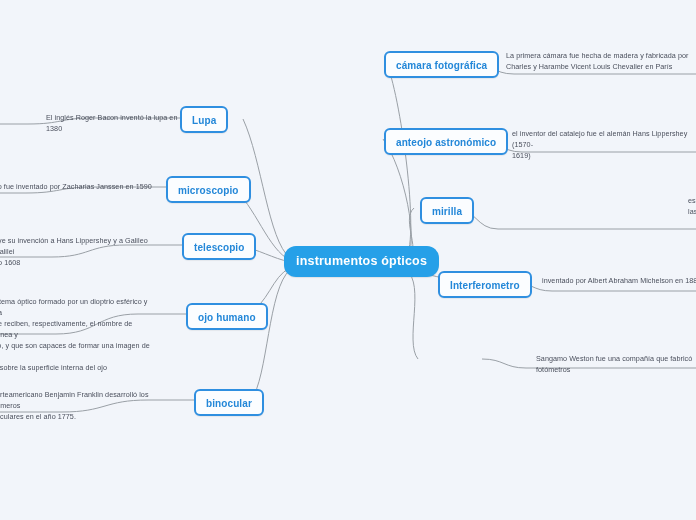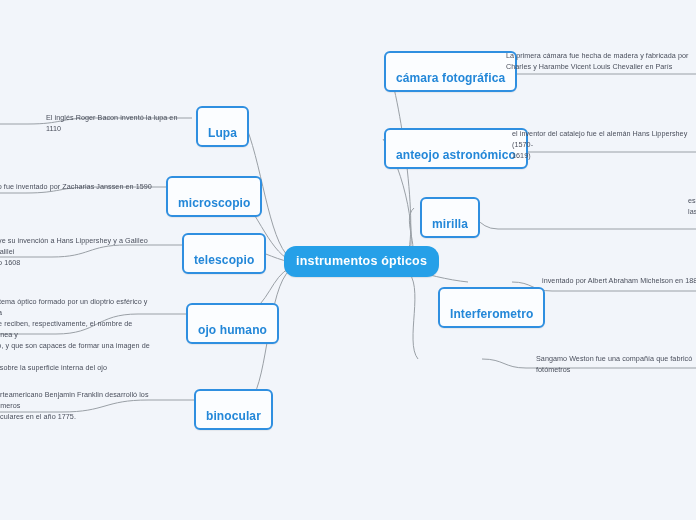--- a/index.html
+++ b/index.html
@@ -44,24 +44,24 @@
     border-radius: 12px;
     padding: 8px 12px 9px 12px;
     letter-spacing: 0.2px;
     box-shadow: 0 1px 1px rgba(0,0,0,0.08);
   }
   
   .topic-node {
     background: #fbfdff;
     color: #2387d8;
     font-weight: bold;
-    font-size: 12px;
+    font-size: 10px;
     border: 2px solid #2f8fe0;
     border-radius: 6px;
-    padding: 18px 10px 5px 10px;
+    padding: 7px 10px 5px 10px;
     letter-spacing: 0.1px;
     box-shadow: 0 1px 1px rgba(0,0,0,0.06);
   }
   
   .note {
     position: absolute;
     color: #4a4f5c;
     font-size: 7.2px;
     line-height: 1.52;
     letter-spacing: 0.05px;
@@ -102,21 +102,21 @@
       <path d="M 454 208 C 476 208 476 229 498 229 L 700 229"></path>
       <path d="M 512 282 C 532 282 532 291 552 291 L 700 291"></path>
       <path d="M 482 359 C 504 359 504 368 526 368 L 700 368"></path>
     </g>
   </svg>
 
   <div class="node root-node" style="left:284px; top:246px;">
     <span>instrumentos ópticos</span>
   </div>
 
-  <div class="node topic-node" style="left:196px; top:106px;">
+  <div class="node topic-node" style="left:180px; top:106px;">
     <span>Lupa</span>
   </div>
   <div class="node topic-node" style="left:166px; top:176px;text-align:center;">
     <span>microscopio</span>
   </div>
   <div class="node topic-node" style="left:182px; top:233px;">
     <span>telescopio</span>
   </div>
   <div class="node topic-node" style="left:194px; top:389px;">
     <span>binocular</span>
@@ -127,25 +127,25 @@
 
   <div class="node topic-node" style="left:384px; top:51px;">
     <span>cámara fotográfica</span>
   </div>
   <div class="node topic-node" style="left:384px; top:128px;">
     <span>anteojo astronómico</span>
   </div>
   <div class="node topic-node" style="left:412px; top:197px;margin-left:8px;">
     <span>mirilla</span>
   </div>
-  <div class="node topic-node" style="left:438px; top:271px;margin-top:16px;">
+  <div class="node topic-node" style="left:438px; top:271px;">
     <span>Interferometro</span>
   </div>
 
-  <div class="note left" style="left:46px; top:113px; width:140px;">El inglés Roger Bacon inventó la lupa en 1110</div>
+  <div class="note left" style="left:46px; top:113px; width:140px;">El inglés Roger Bacon inventó la lupa en 1380</div>
   <div class="note left" style="left:-12px; top:182px; width:170px;">opio fue inventado por Zacharias Janssen en 1590</div>
   <div class="note left" style="left:-6px; top:236px; width:164px;">uye su invención a Hans Lippershey y a Galileo Galilei
 ño 1608</div>
   <div class="note left" style="left:-10px; top:297px; width:166px;">sistema óptico formado por un dioptrio esférico y una
 que reciben, respectivamente, el nombre de córnea y
 lino, y que son capaces de formar una imagen de los
 os sobre la superficie interna del ojo</div>
   <div class="note left" style="left:-8px; top:390px; width:176px;">norteamericano Benjamin Franklin desarrolló los primeros
 noculares en el año 1775.</div>
 

